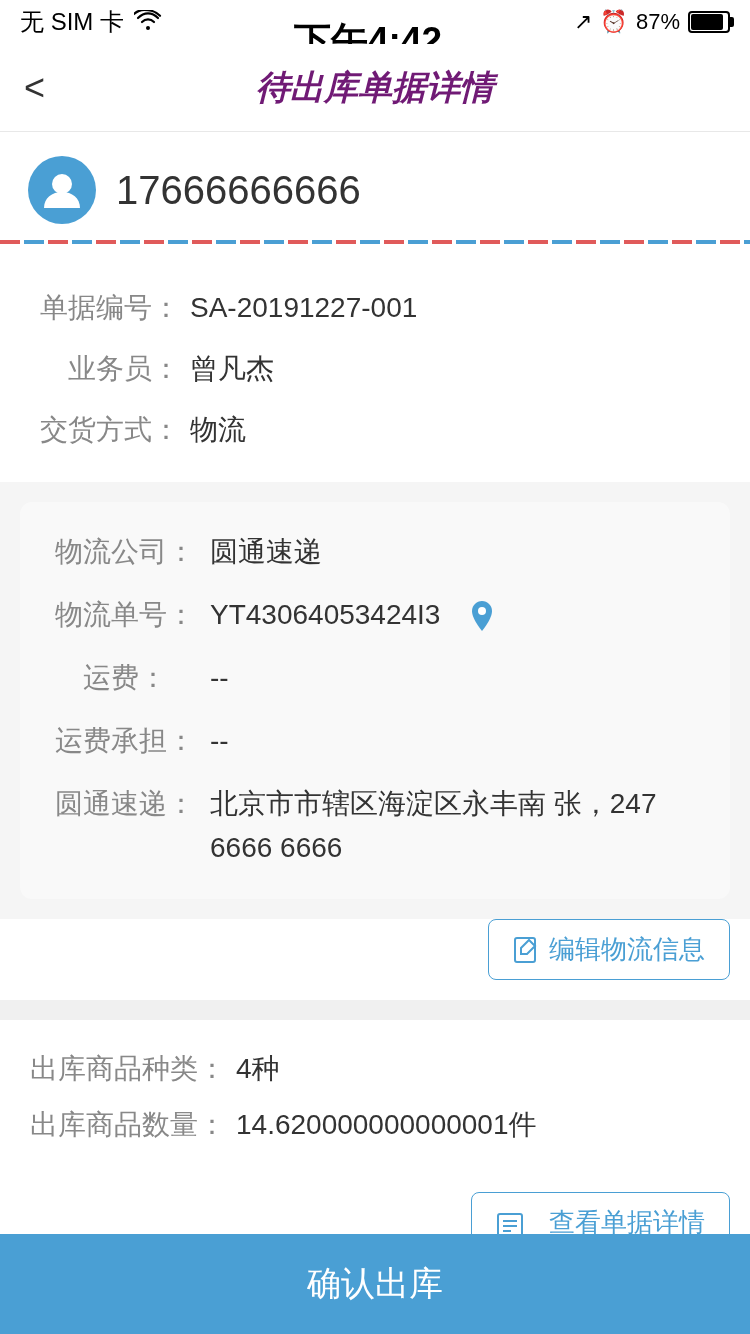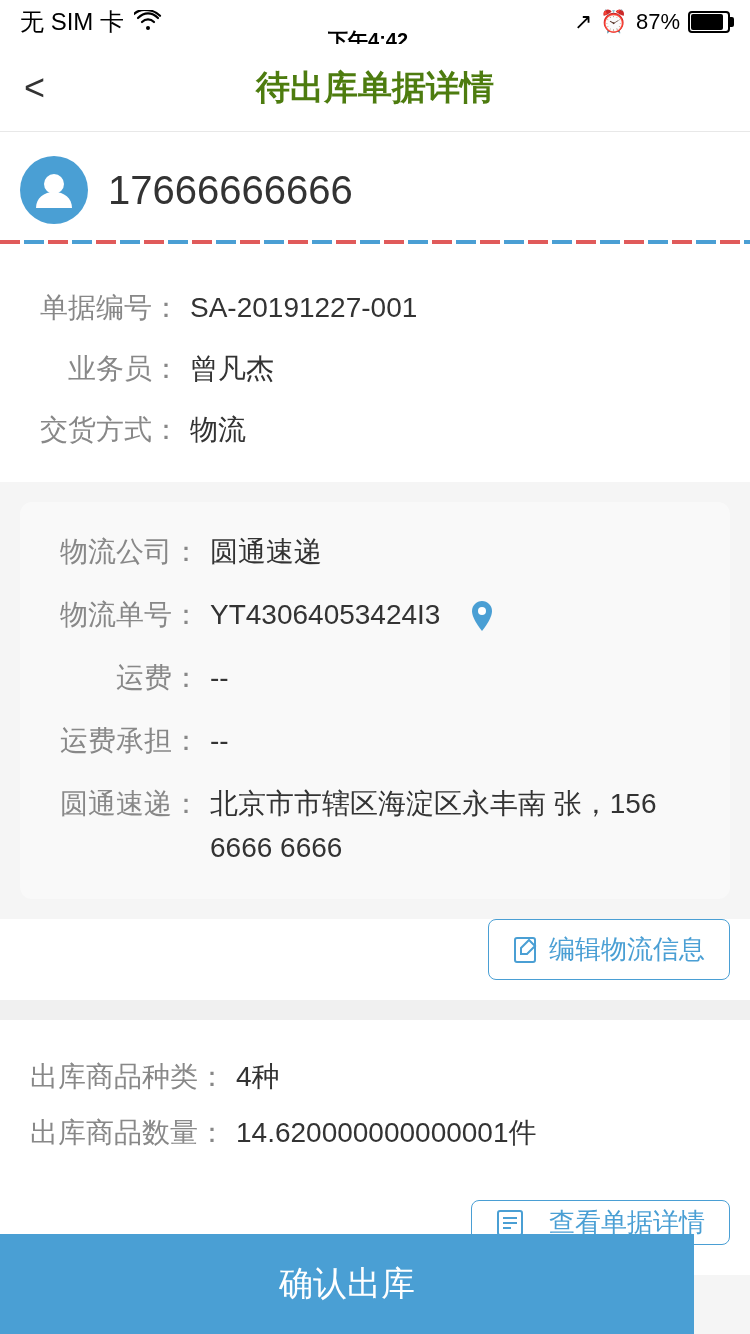--- a/index.html
+++ b/index.html
@@ -18,21 +18,21 @@
       background: #fff;
       height: 44px;
       display: flex;
       align-items: center;
       justify-content: space-between;
       padding: 8px 20px;
       font-size: 24px;
       color: #000;
     }
     .status-left { display: flex; align-items: center; gap: 10px; }
-    .status-center { font-weight: 600; font-size: 20px; margin-top: 37px; }
+    .status-center { font-weight: 600; font-size: 37px; margin-top: 37px; }
     .status-right { display: flex; align-items: center; gap: 8px; font-size: 22px; }
     .battery-icon {
       display: inline-block;
       width: 42px;
       height: 22px;
       border: 2px solid #000;
       border-radius: 4px;
       position: relative;
     }
     .battery-icon::after {
@@ -69,27 +69,28 @@
     .nav-back {
       position: absolute;
       left: 24px;
       font-size: 36px;
       color: #333;
       cursor: pointer;
     }
     .nav-title {
       font-size: 34px;
       font-weight: 600;
-      color: #4d7c0f;
+      color: #701a75;
+      font-style: italic;
     }
 
     
     .phone-header {
       background: #fff;
-      padding: 24px 30px 0 20px;
+      padding: 24px 30px 0 28px;
       display: flex;
       align-items: center;
       gap: 20px;
     }
     .avatar-circle {
       width: 68px;
       height: 68px;
       border-radius: 50%;
       background: #4a9fd4;
       display: flex;
@@ -162,21 +163,21 @@
       display: flex;
       margin-bottom: 18px;
       align-items: flex-start;
       line-height: 1.6;
     }
     .logistics-row:last-child { margin-bottom: 0; }
     .logistics-label {
       color: #888;
       font-size: 28px;
       min-width: 150px;
-      text-align: right;
+      text-align: center;
       flex-shrink: 0;
     }
     .logistics-value {
       color: #333;
       font-size: 28px;
       flex: 1;
       margin-left: 10px;
     }
     .logistics-value.with-icon {
       display: flex;
@@ -211,21 +212,21 @@
 
     
     .gray-divider {
       height: 20px;
       background: #f0f0f0;
     }
 
     
     .goods-section {
       background: #fff;
-      padding: 38px 30px 20px 30px;
+      padding: 30px 30px 20px 30px;
     }
     .goods-row {
       display: flex;
       margin-bottom: 18px;
       align-items: center;
     }
     .goods-label {
       color: #888;
       font-size: 28px;
       min-width: 180px;
@@ -240,37 +241,37 @@
 
     
     .btn-view-details {
       display: flex;
       justify-content: flex-end;
       padding: 10px 20px 30px 20px;
       background: #fff;
     }
     .btn-view {
       display: flex;
-      align-items: center;
+      align-items: flex-end;
       gap: 25px;
       border: 1px solid #4a9fd4;
       border-radius: 8px;
-      padding: 4px 24px;
+      padding: 12px 24px;
       color: #4a9fd4;
       font-size: 26px;
       background: #fff;
       cursor: pointer;
     }
 
     
     .confirm-bar {
       position: fixed;
       bottom: 0;
       left: 0;
-      width: 694px;
+      width: 750px;
       height: 100px;
       background: #4a9fd4;
       display: flex;
       align-items: center;
       justify-content: center;
       cursor: pointer;
     }
     .confirm-text {
       color: #fff;
       font-size: 34px;
@@ -361,21 +362,21 @@
     <div class="logistics-row">
       <span class="logistics-label">运费：</span>
       <span class="logistics-value">--</span>
     </div>
     <div class="logistics-row">
       <span class="logistics-label">运费承担：</span>
       <span class="logistics-value">--</span>
     </div>
     <div class="logistics-row">
       <span class="logistics-label">圆通速递：</span>
-      <span class="logistics-value">北京市市辖区海淀区永丰南  张，156 6666 6666</span>
+      <span class="logistics-value">北京市市辖区海淀区永丰南  张，247 6666 6666</span>
     </div>
   </div>
 
   <div class="btn-edit-logistics">
     <button class="btn-edit">
       <svg width="28" height="28" viewBox="0 0 28 28" fill="none">
         <rect x="2" y="2" width="20" height="24" rx="2" stroke="#4a9fd4" stroke-width="2"></rect>
         <path d="M16 4l6 6-8 8H8v-6l8-8z" stroke="#4a9fd4" stroke-width="2" fill="none"></path>
       </svg>
       <span>编辑物流信息</span>

